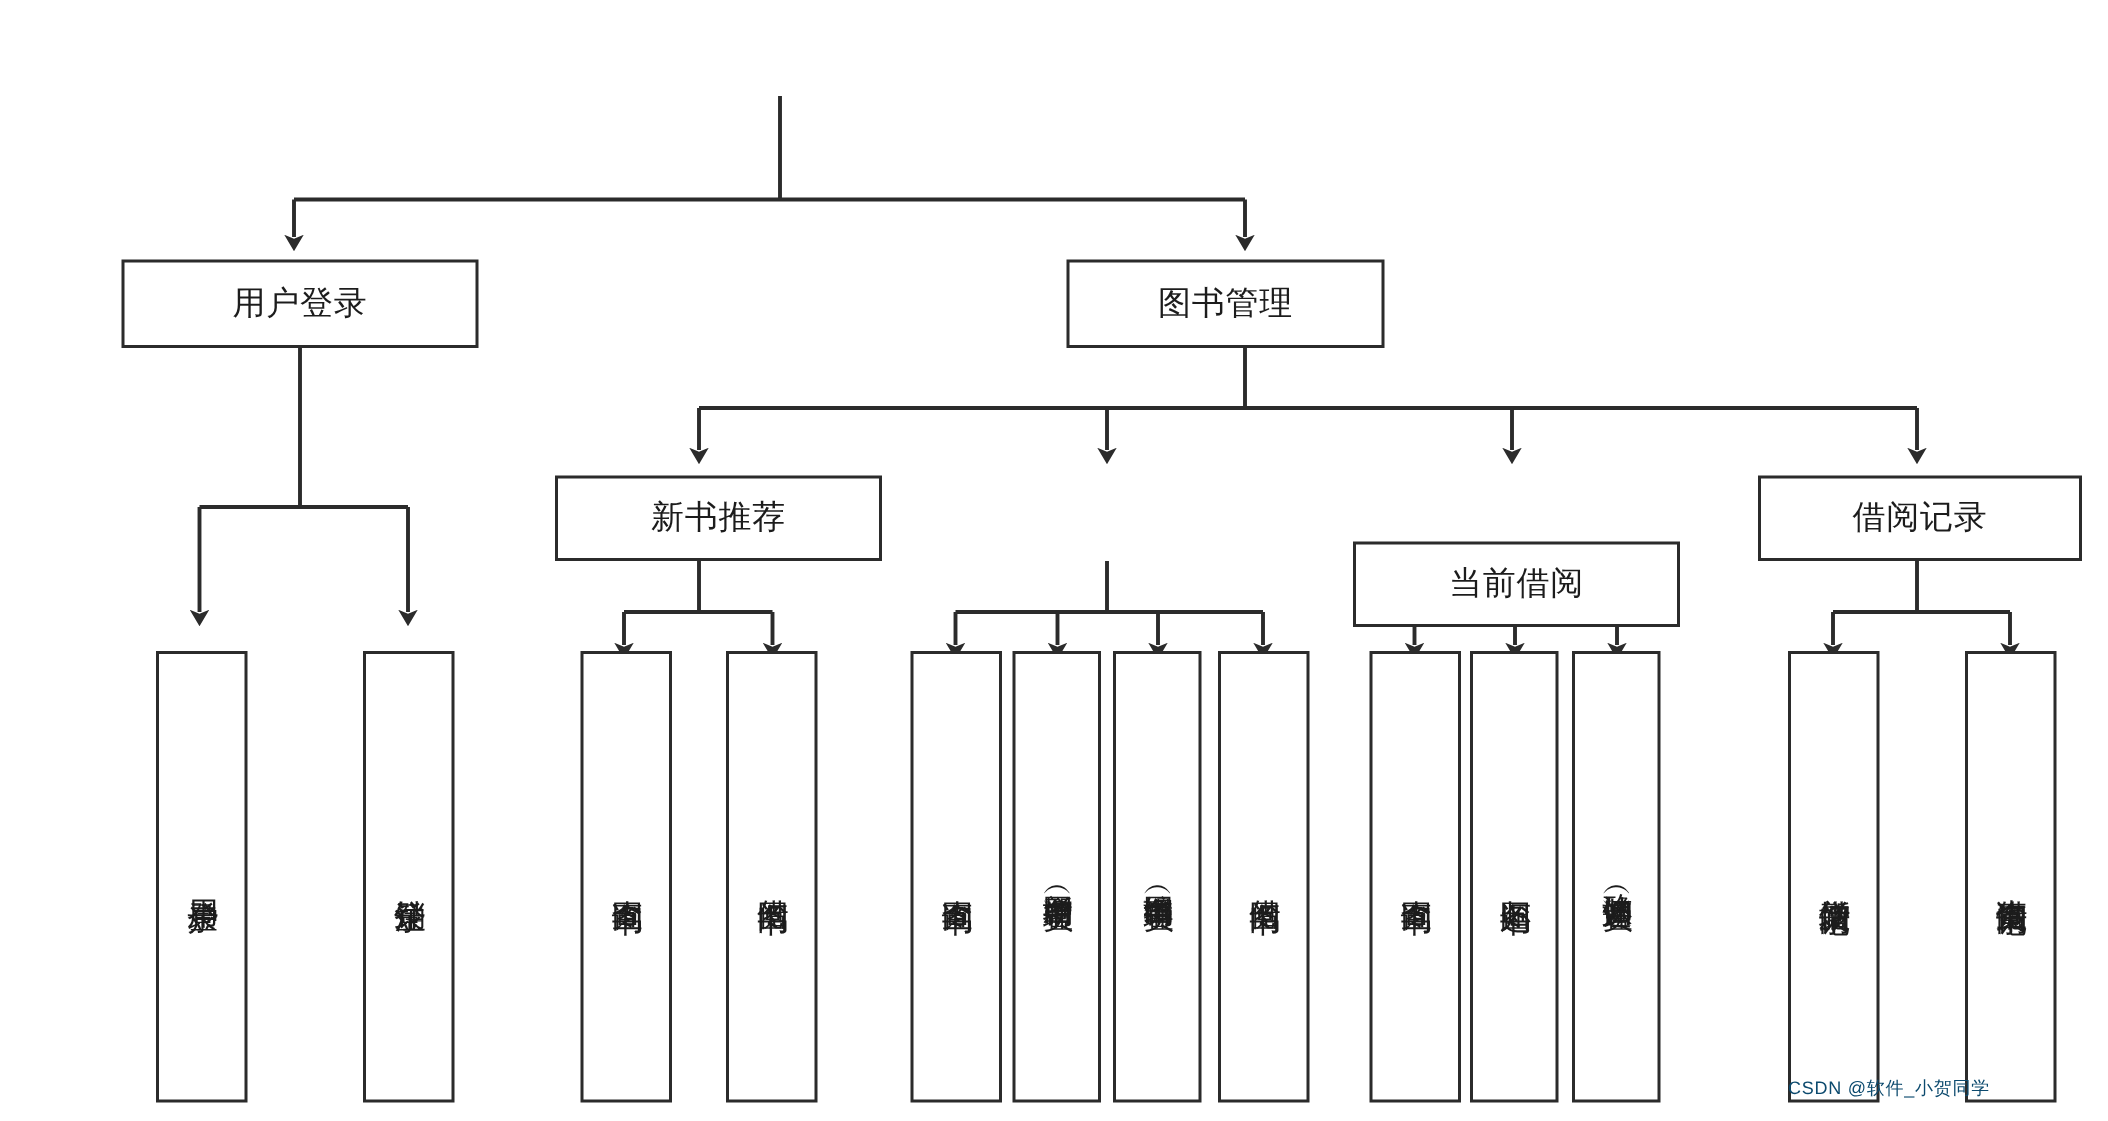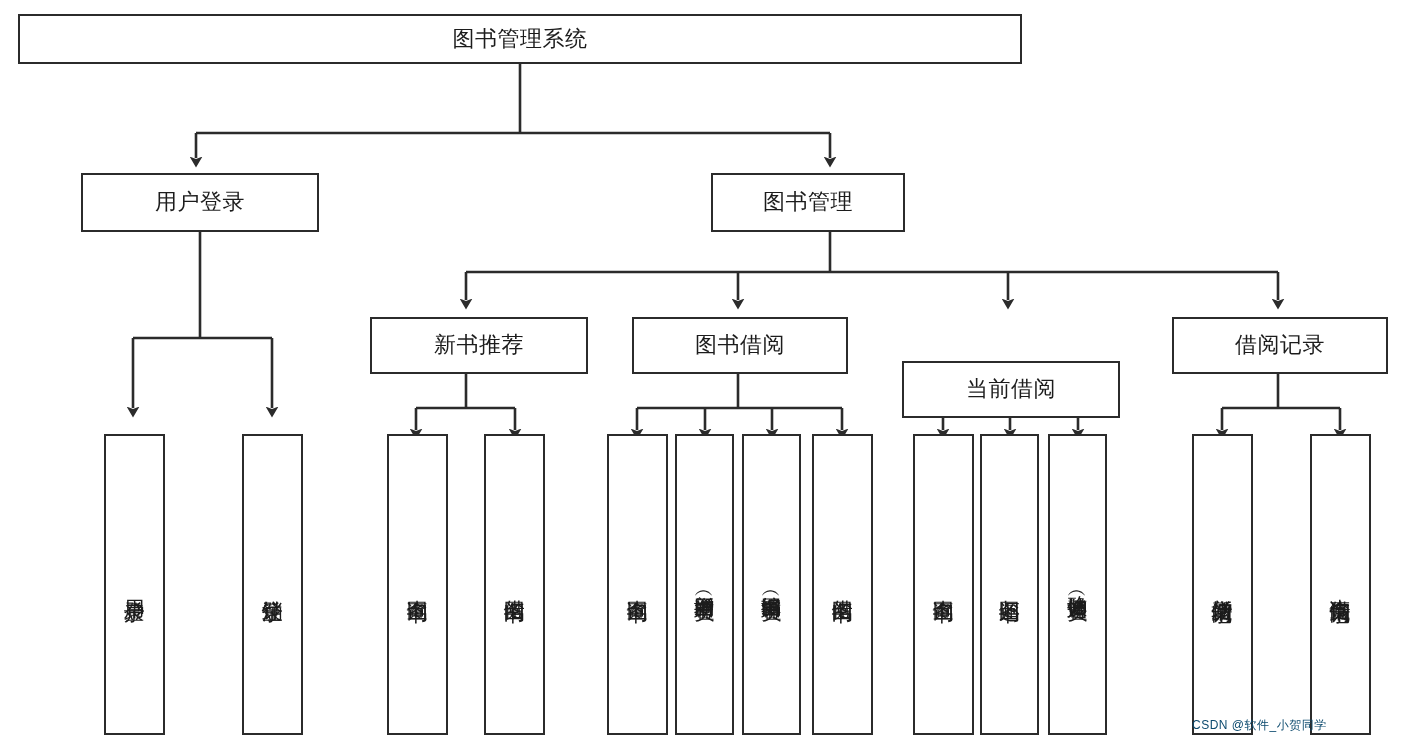--- a/index.html
+++ b/index.html
@@ -119,39 +119,33 @@
     </g>
 
     <g stroke="#2b2b2b" stroke-width="2.6" fill="none">
       <path d="M1278,374 L1278,408"></path>
       <path d="M1222,408 L1340,408"></path>
       <path d="M1222,408 L1222,430" marker-end="url(#arrowhead)"></path>
       <path d="M1340,408 L1340,430" marker-end="url(#arrowhead)"></path>
     </g>
   </svg>
 
-  <div class="node-box" style="left:18px; top:14px; width:1004px; height:50px;">
-    <span class="node-label-h">图书管理系统</span>
-  </div>
 
   <div class="node-box" style="left:81px; top:173px; width:238px; height:59px;">
     <span class="node-label-h">用户登录</span>
   </div>
 
-  <div class="node-box" style="left:711px; top:173px; width:194px; height:59px;">
+  <div class="node-box" style="left:711px; top:173px; width:212px; height:59px;">
     <span class="node-label-h">图书管理</span>
   </div>
 
   <div class="node-box" style="left:360px; top:317px; width:218px; height:57px;margin-left:10px;">
     <span class="node-label-h">新书推荐</span>
   </div>
 
-  <div class="node-box" style="left:632px; top:317px; width:216px; height:57px;">
-    <span class="node-label-h">图书借阅</span>
-  </div>
 
   <div class="node-box" style="left:902px; top:317px; width:218px; height:57px;margin-top:44px;">
     <span class="node-label-h">当前借阅</span>
   </div>
 
   <div class="node-box" style="left:1172px; top:317px; width:216px; height:57px;">
     <span class="node-label-h">借阅记录</span>
   </div>
 
   <div class="node-box" style="left:104px; top:434px; width:61px; height:301px;">

